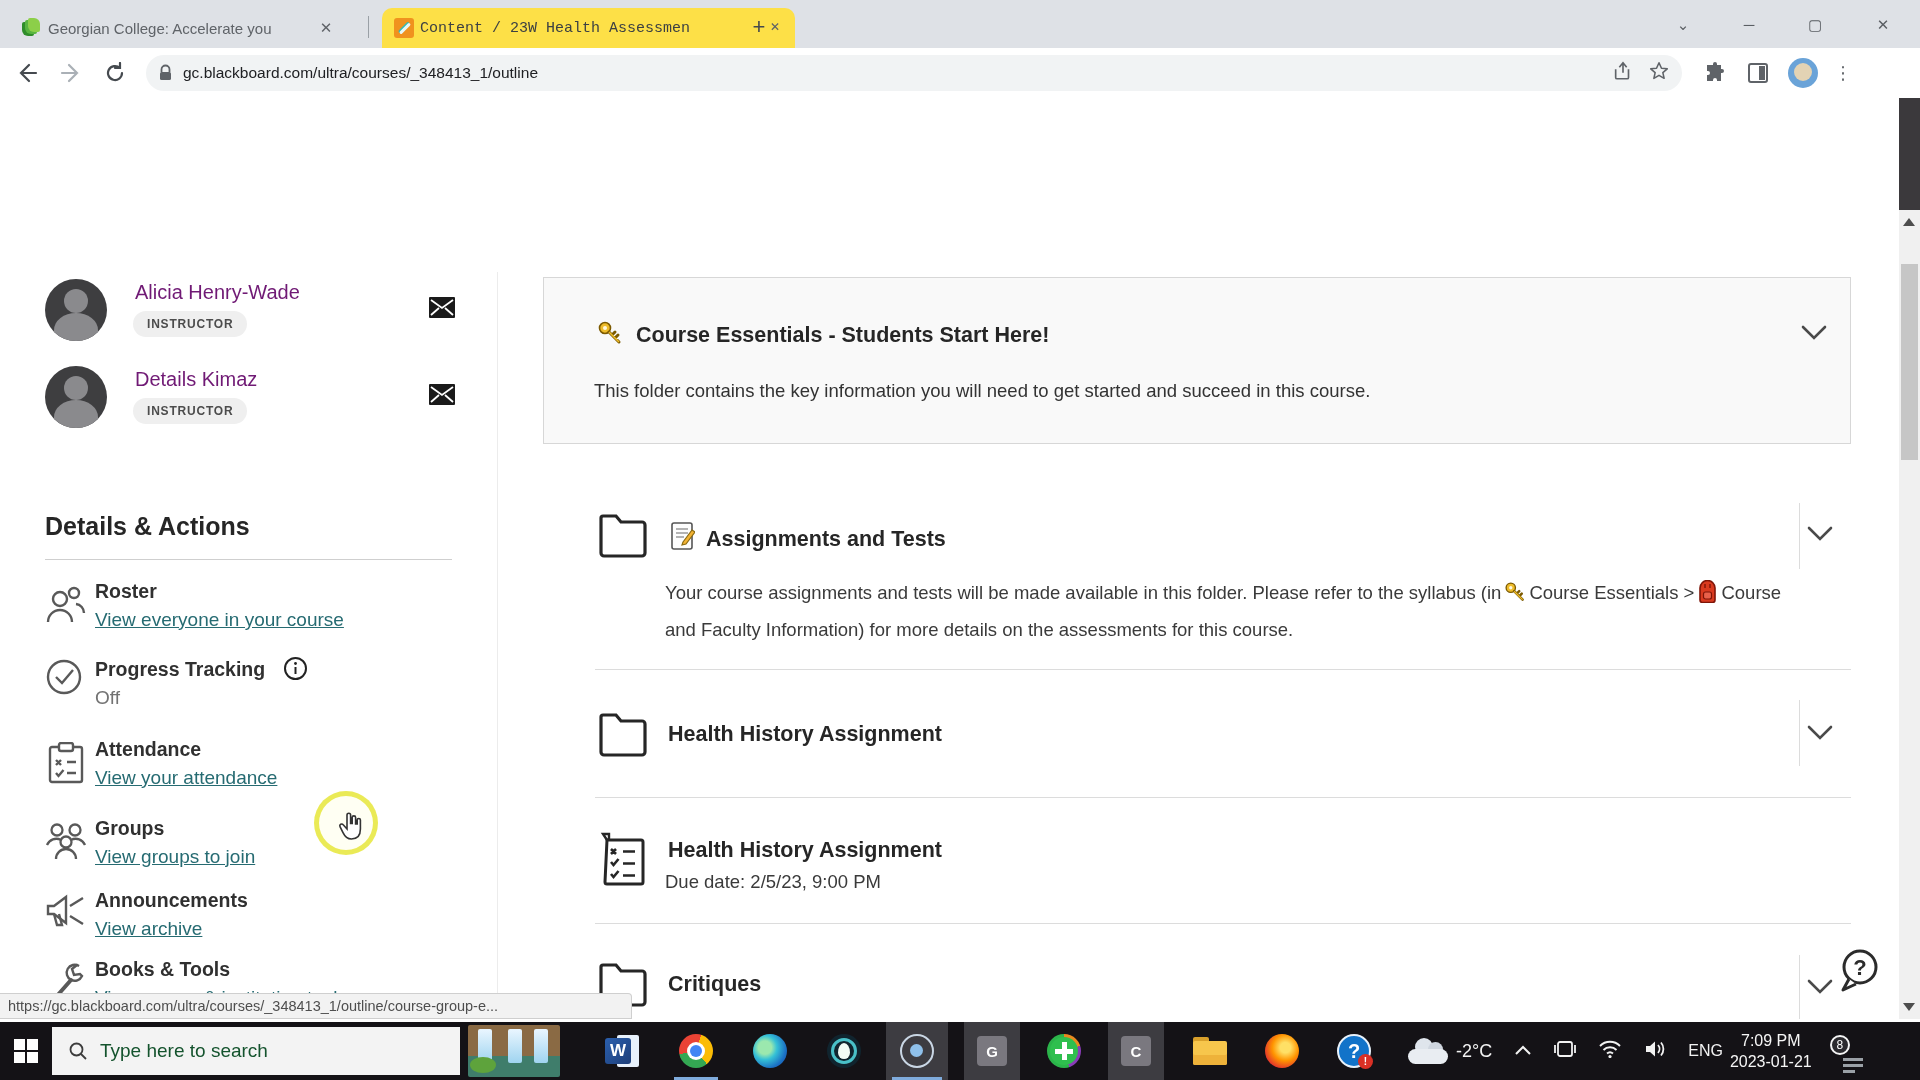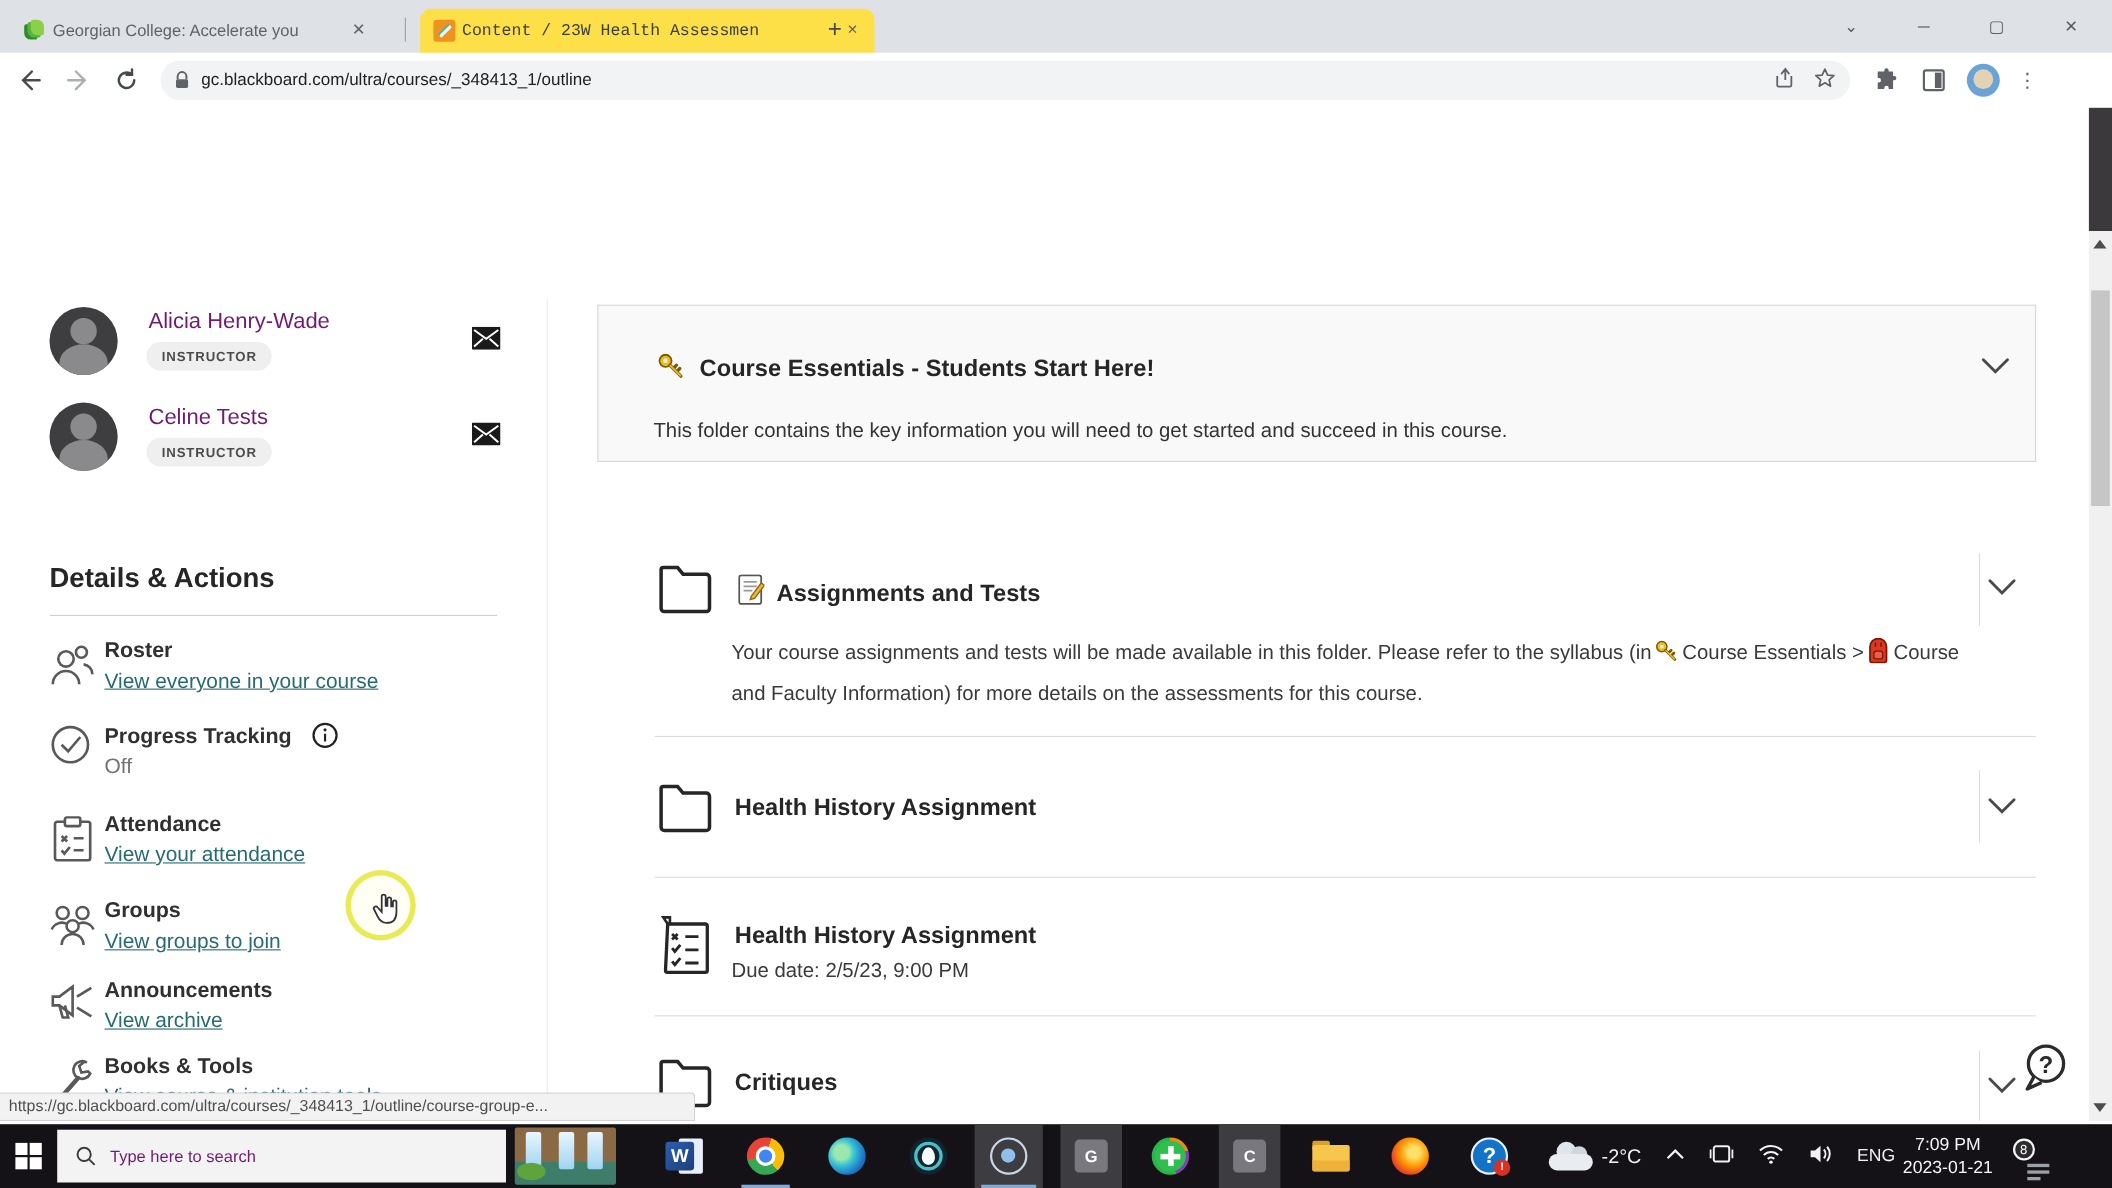--- a/index.html
+++ b/index.html
@@ -80,21 +80,21 @@
   #cursor-halo { left:314px; top:791px; width:64px; height:64px; border-radius:50%;
     border:5px solid rgba(232,232,70,.9); background:rgba(255,255,160,.12); }
   #cursor-hand { left:338px; top:812px; }
 
   
   #status-tip { left:0; top:993px; width:632px; height:26px; background:#f2f2f2;
     border:1px solid #cfcfcf; border-left:none; border-radius:0 4px 0 0;
     font-size:14.5px; color:#4e4e4e; line-height:24px; padding-left:8px; white-space:nowrap; overflow:hidden; }
 
   
-  #essentials-card { left:543px; top:277px; width:1308px; height:143px; background:#f9f9f9; border:1px solid #d7d7d7; }
+  #essentials-card { left:543px; top:277px; width:1308px; height:167px; background:#f9f9f9; border:1px solid #d7d7d7; }
   .card-title-row { position:absolute; left:50px; top:42px; display:flex; align-items:center; }
   .row-title { font-size:21.5px; font-weight:600; color:#262626; }
   #essentials-desc { left:50px; top:102px; font-size:18.5px; color:#333; }
   .chev-btn { position:absolute; }
   .vsep { position:absolute; width:1px; height:66px; background:#dcdcdc; }
   .hsep { position:absolute; left:595px; width:1256px; height:1px; background:#dcdcdc; }
   .crow-title { position:absolute; font-size:21.5px; font-weight:600; color:#262626; display:flex; align-items:center; }
   .crow-desc { position:absolute; left:665px; width:1118px; font-size:18.5px; color:#3a3a3a; line-height:33px; }
   .due { position:absolute; left:665px; font-size:18.5px; color:#3a3a3a; }
   .inline-ic { display:inline-block; vertical-align:-4px; margin:0 3px; }
@@ -108,21 +108,21 @@
   #sb-down { bottom:8px; border-top:8px solid #4d4d4d; }
   #sb-thumb { position:absolute; left:2px; top:54px; width:17px; height:196px; background:#c6c6c6; }
   #sb-top-dark { left:1899px; top:98px; width:21px; height:112px; background:#3b393c; }
 
   
   #taskbar { left:0; top:1022px; width:1920px; height:58px; background:#141216; display:flex; align-items:center; }
   #start-btn { width:52px; height:58px; display:flex; align-items:center; justify-content:center; }
   .winlogo { display:grid; grid-template-columns:11px 11px; grid-template-rows:11px 11px; gap:2px; }
   .winlogo i { background:#fefefe; }
   #search-box { width:408px; height:48px; background:#f3f3f3; display:flex; align-items:center; padding-left:16px; }
-  #search-box span { font-size:15px; color:#701a75; margin-left:12px; }
+  #search-box span { font-size:19px; color:#14532d; margin-left:12px; }
   .tb-tile { height:58px; display:flex; align-items:center; justify-content:center; position:relative; }
   .tile-hl { background:#3d3c41; }
   .underline { position:absolute; bottom:0; left:6px; right:6px; height:3px; background:#7fabdc; }
   #waterfall { width:92px; height:52px; margin-left:8px; border-radius:2px; position:relative; overflow:hidden;
     background:linear-gradient(180deg,#8a6a44 0 60%,#3f7d6b 60% 100%); }
   #waterfall .fall { position:absolute; top:4px; width:14px; height:34px;
     background:linear-gradient(180deg,#eaf6ff,#9fd4f0); border-radius:2px; }
   #waterfall .bush { position:absolute; left:2px; bottom:4px; width:26px; height:16px; border-radius:50%; background:#5ea33c; }
   .app-gap { width:34px; }
   .letter-sq { width:30px; height:30px; background:#7a787f; border-radius:4px; color:#fff;
@@ -271,21 +271,21 @@
           <rect width="26" height="21" fill="#1a1a1a" rx="1"></rect>
           <path d="M2 3 l11 8 l11 -8 M2 18 l8 -7 M24 18 l-8 -7" stroke="#fff" stroke-width="1.8" fill="none"></path>
         </svg>
     </span>
   </div>
   <div class="instructor" style="top:366px">
     <span class="instr-avatar">
         <b></b>
         <u></u>
       </span>
-    <span class="instr-name">Celine Tests</span>
+    <span class="instr-name">Details Kimaz</span>
     <span class="instr-badge">INSTRUCTOR</span>
     <span class="mail-btn">
       <svg width="26" height="21" viewBox="0 0 26 21">
           <rect width="26" height="21" fill="#1a1a1a" rx="1"></rect>
           <path d="M2 3 l11 8 l11 -8 M2 18 l8 -7 M24 18 l-8 -7" stroke="#fff" stroke-width="1.8" fill="none"></path>
         </svg>
     </span>
   </div>
 
   <div id="details-heading" class="abs">Details &amp; Actions</div>

